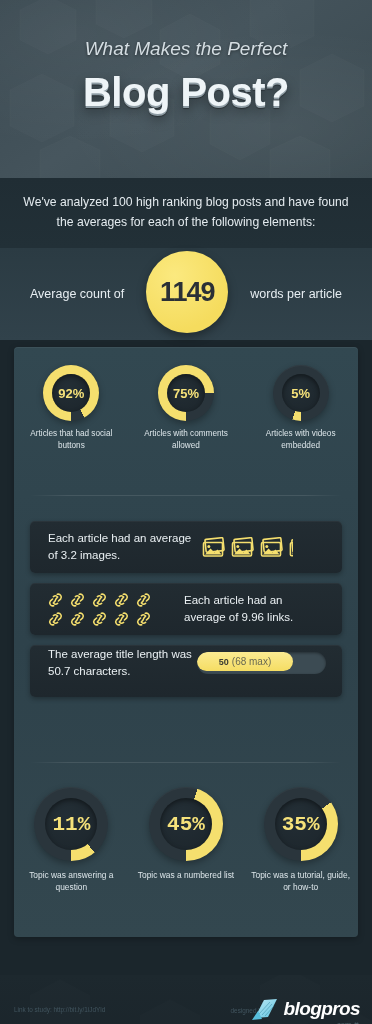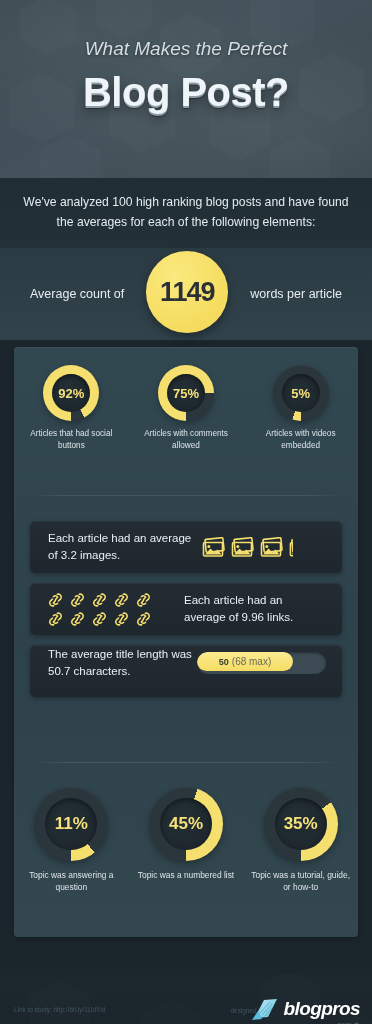--- a/index.html
+++ b/index.html
@@ -96,21 +96,21 @@
   .donut .arc{ position:absolute; inset:0; border-radius:50%; }
   .d-label{
     color:#dde6ea; font-size:8.2px; line-height:11.5px; text-align:center;
     margin-top:7px; width:84px;
   }
   .row-top .donut{ width:56px; height:56px; }
   .row-top .hole{ inset:9px; }
   .row-top .hole span{ font-size:13px; }
   .row-bot .donut{ width:74px; height:74px; }
   .row-bot .hole{ inset:11px; }
-  .row-bot .hole span{ font-size:17px; }
+  .row-bot .hole span{ font-size:21px;font-family:Liberation Mono, monospace; }
   .row-bot .d-label{ font-size:8.4px; margin-top:9px; width:108px; }
 
   
   .card{
     position:absolute; left:16px; width:312px;
     background:linear-gradient(180deg,#222c32 0%,#1e272d 100%);
     border-radius:5px;
     box-shadow:0 2px 5px rgba(0,0,0,.3), inset 0 1px 0 rgba(255,255,255,.04);
     display:flex; align-items:center;
   }

